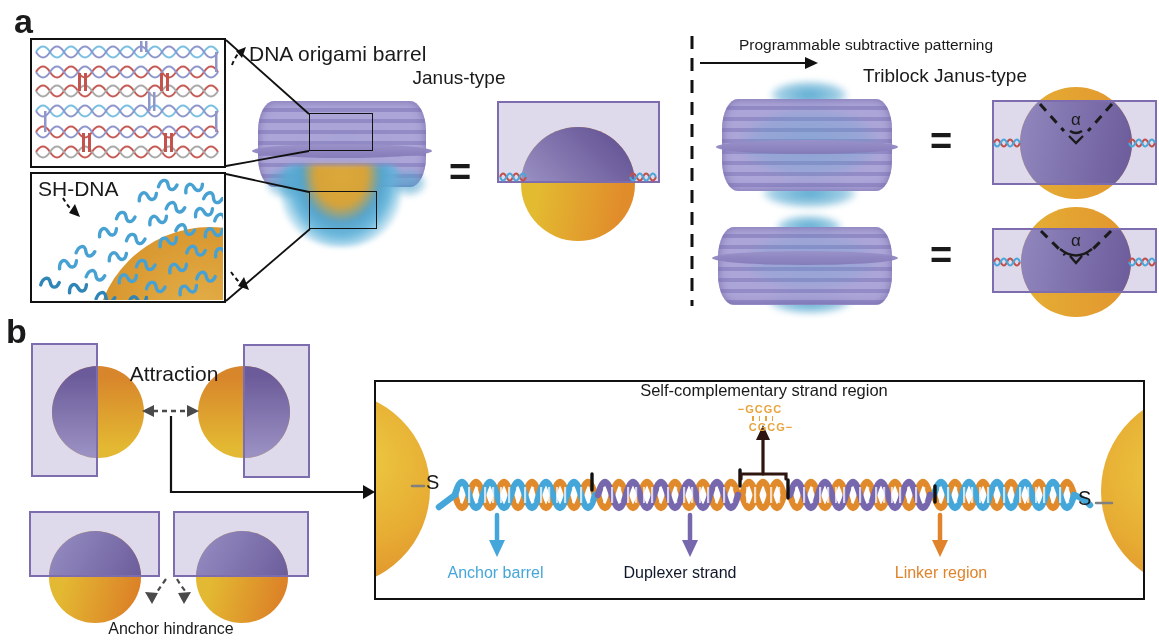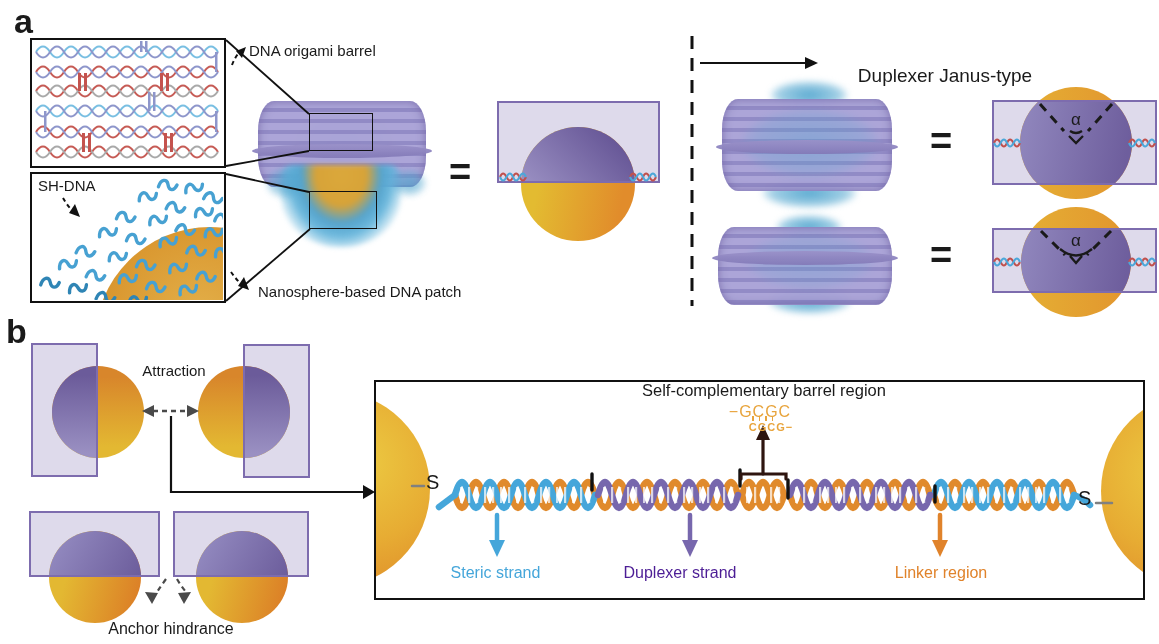--- a/index.html
+++ b/index.html
@@ -1,21 +1,21 @@
 <!DOCTYPE html>
 <html><head>
 <meta charset="utf-8">
 <style>
   html,body{margin:0;padding:0;background:#fff}
   .fig{position:relative;width:1159px;height:644px;background:#fff;overflow:hidden;
        font-family:"Liberation Sans",sans-serif;color:#1a1a1a}
   .abs{position:absolute}
   .ctr{text-align:center}
   .plabel{font-size:34px;font-weight:bold}
-  .t15{font-size:15px}
+  .t15{font-size:21px}
   .t16{font-size:16px}
   .t19{font-size:19px}
   .eq{font-size:38px;font-weight:bold;letter-spacing:-2px}
   .alpha{font-size:17px}
   .kbox{border:1.7px solid #111;box-sizing:border-box;background:transparent}
   .inset{border:2.5px solid #111;box-sizing:border-box;background:#fff}
   .lavfill{background:#DEDAEB}
   .lavborder{border:2.5px solid #7D6CAE;box-sizing:border-box;background:transparent}
   .circ{border-radius:50%}
   .clip{overflow:hidden}
@@ -328,43 +328,44 @@
       <use href="#sq" x="1129" y="137"></use>
     <use href="#sq" x="994" y="256"></use>
       <use href="#sq" x="1129" y="256"></use>
   </svg>
 
   <div class="abs plabel" style="left:14px;top:2px">a</div>
   <div class="abs plabel" style="left:6px;top:312px">b</div>
 
   <div class="abs t15" style="left:249px;top:42px">DNA origami barrel</div>
   <div class="abs t15" style="left:38px;top:177px">SH-DNA</div>
-  <div class="abs t15" style="left:258px;top:283px">Nanosphere-based DNA patch</div>
-  <div class="abs t19 ctr" style="left:795px;top:65px;width:300px">Duplexer Janus-type</div>
+  <div class="abs t19 ctr" style="left:379px;top:67px;width:160px">Janus-type</div>
+  <div class="abs ctr" style="left:696px;top:36px;width:340px;font-size:15.5px">Programmable subtractive patterning</div>
+  <div class="abs t19 ctr" style="left:795px;top:65px;width:300px">Triblock Janus-type</div>
 
   <div class="abs eq ctr" style="left:429px;top:151px;width:60px">=</div>
   <div class="abs eq ctr" style="left:910px;top:120px;width:60px">=</div>
   <div class="abs eq ctr" style="left:910px;top:234px;width:60px">=</div>
 
   <div class="abs alpha ctr" style="left:1064px;top:110px;width:24px">α</div>
   <div class="abs alpha ctr" style="left:1064px;top:231px;width:24px">α</div>
 
   <div class="abs t15 ctr" style="left:114px;top:362px;width:120px">Attraction</div>
   <div class="abs t16 ctr" style="left:91px;top:620px;width:160px">Anchor hindrance</div>
 
-  <div class="abs ctr" style="left:564px;top:381px;width:400px;font-size:16.5px">Self-complementary barrel region</div>
-  <div class="abs ctr" style="left:715px;top:403px;width:90px;font-size:16px;font-weight:normal;color:#E8A43C;letter-spacing:1px">−GCGC</div>
+  <div class="abs ctr" style="left:564px;top:381px;width:400px;font-size:16.5px">Self-complementary strand region</div>
+  <div class="abs ctr" style="left:715px;top:403px;width:90px;font-size:11px;font-weight:bold;color:#E8A43C;letter-spacing:1px">−GCGC</div>
   <div class="abs" style="left:752px;top:416px;display:flex;gap:5px">
     <i class="bond"></i>
       <i class="bond"></i>
       <i class="bond"></i>
       <i class="bond"></i>
   </div>
   <div class="abs ctr" style="left:726px;top:421px;width:90px;font-size:11px;font-weight:bold;color:#E8A43C;letter-spacing:1px">CGCG−</div>
 
   <div class="abs" style="left:426px;top:471px;font-size:20px">S</div>
   <div class="abs" style="left:1078px;top:487px;font-size:20px">S</div>
 
-  <div class="abs t16 ctr" style="left:423px;top:564px;width:145px;color:#45A6DA">Steric strand</div>
-  <div class="abs t16 ctr" style="left:605px;top:564px;width:150px;color:#4c1d95">Duplexer strand</div>
+  <div class="abs t16 ctr" style="left:423px;top:564px;width:145px;color:#45A6DA">Anchor barrel</div>
+  <div class="abs t16 ctr" style="left:605px;top:564px;width:150px;color:#0f172a">Duplexer strand</div>
   <div class="abs t16 ctr" style="left:866px;top:564px;width:150px;color:#E0832B">Linker region</div>
 
 </div>
 
 </body></html>

